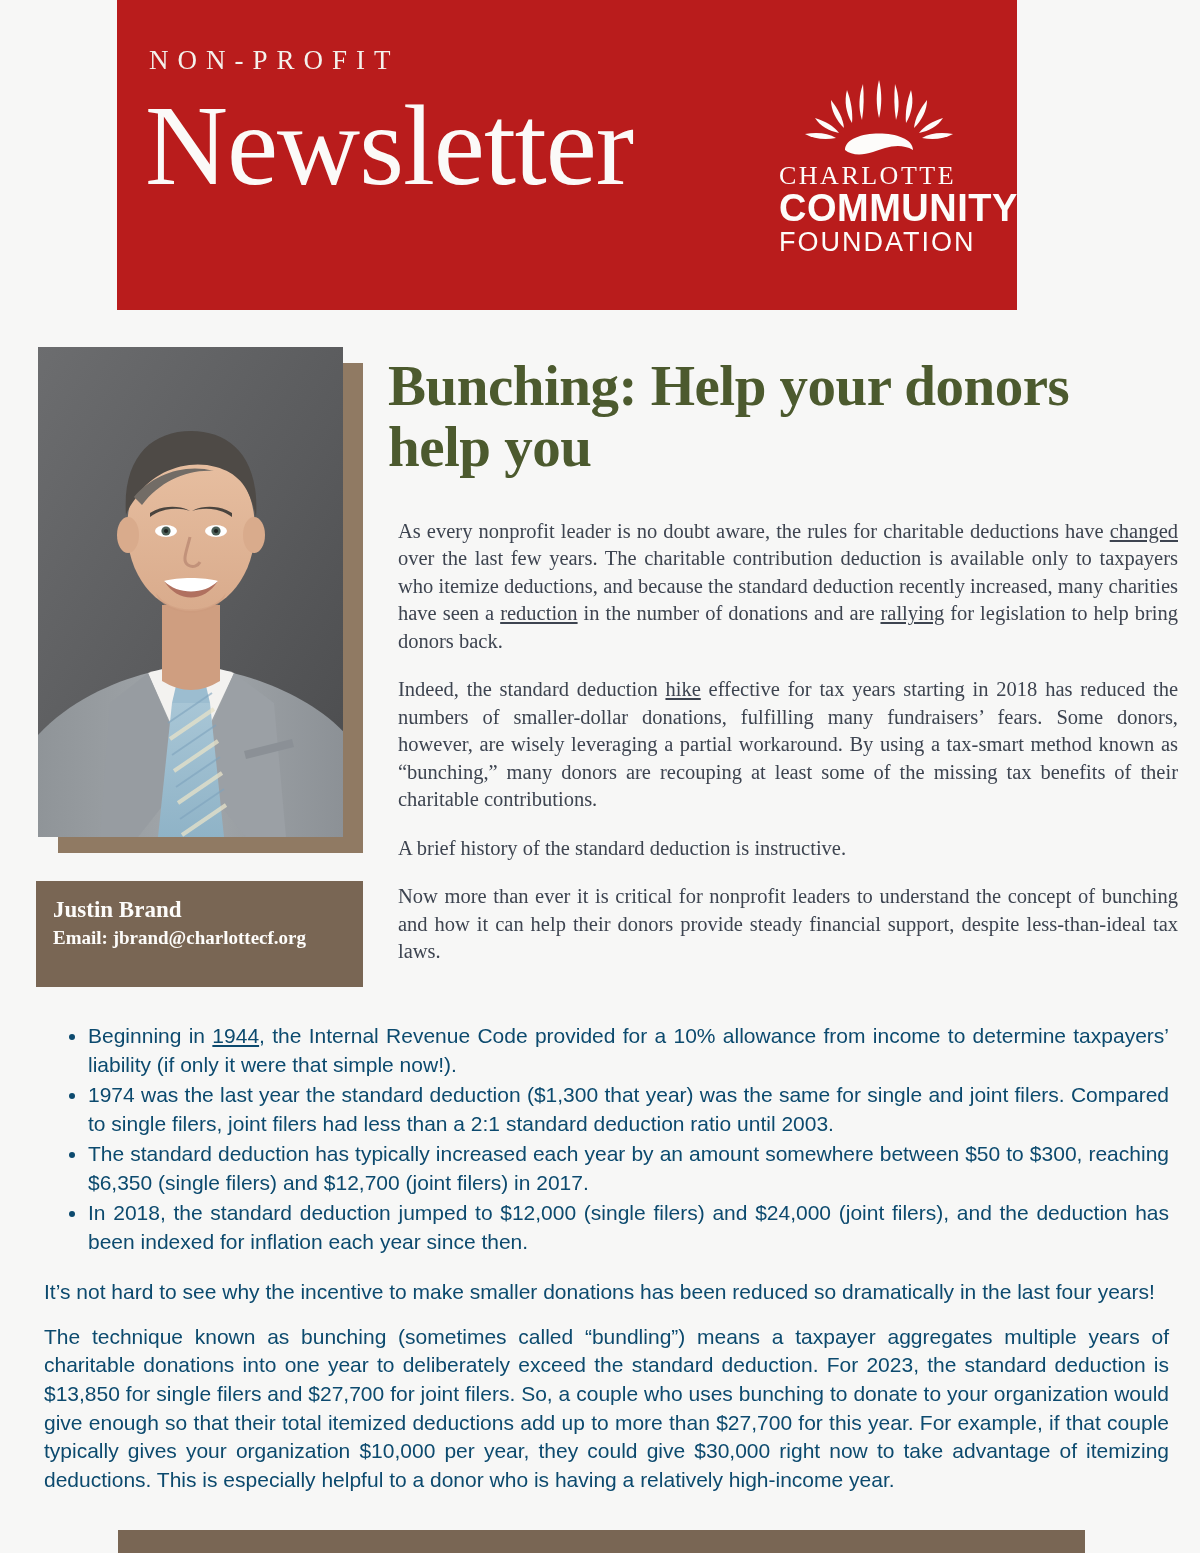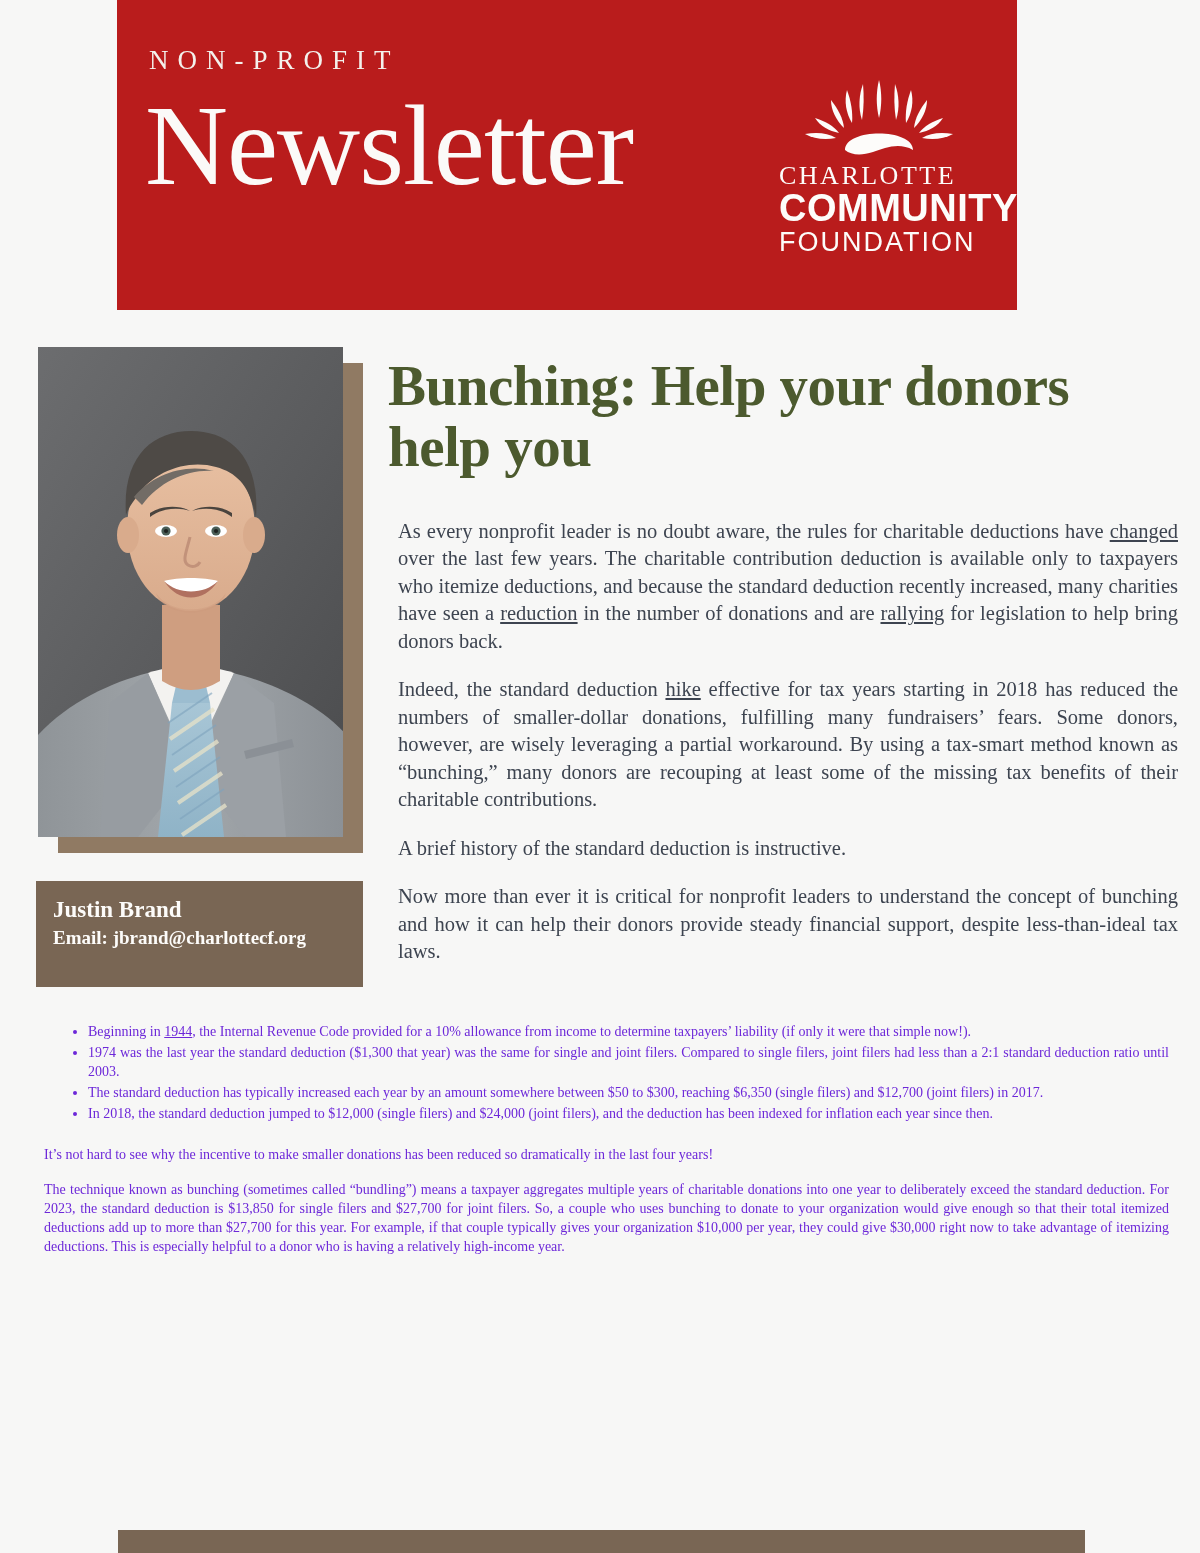--- a/index.html
+++ b/index.html
@@ -170,23 +170,23 @@
   }
   .col-right p { margin: 0 0 21px 0; }
   .col-right p:last-child { margin-bottom: 0; }
 
   
   .full-body {
     position: absolute;
     left: 44px;
     top: 1022px;
     width: 1125px;
-    color: #6d28d9;
-    font-family: Liberation Serif, serif;
-    font-size: 14px;
+    color: #0c4a6e;
+    font-family: Liberation Sans, sans-serif;
+    font-size: 21px;
     line-height: 1.36;
     text-align: justify;
   }
   .full-body ul {
     margin: 0 0 22px 0;
     padding-left: 44px;
     list-style: disc;
   }
   .full-body li { margin: 0 0 2px 0; }
   .full-body p { margin: 0 0 22px 0; }

